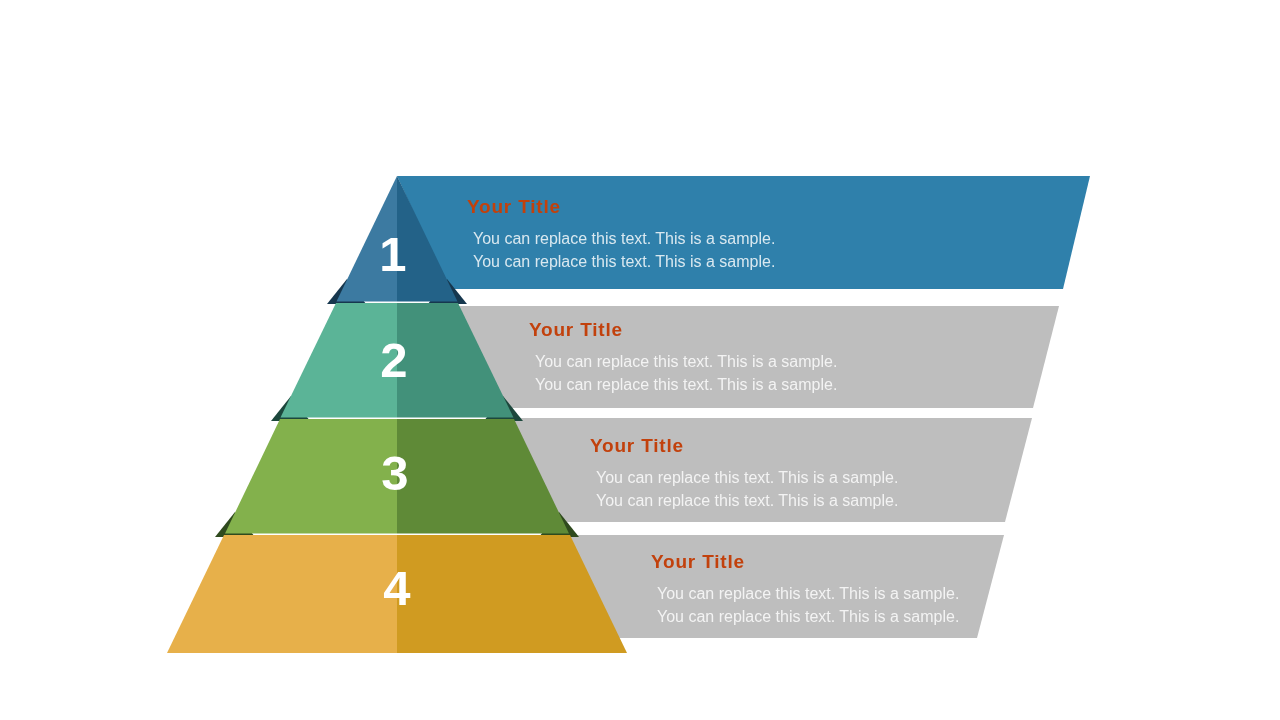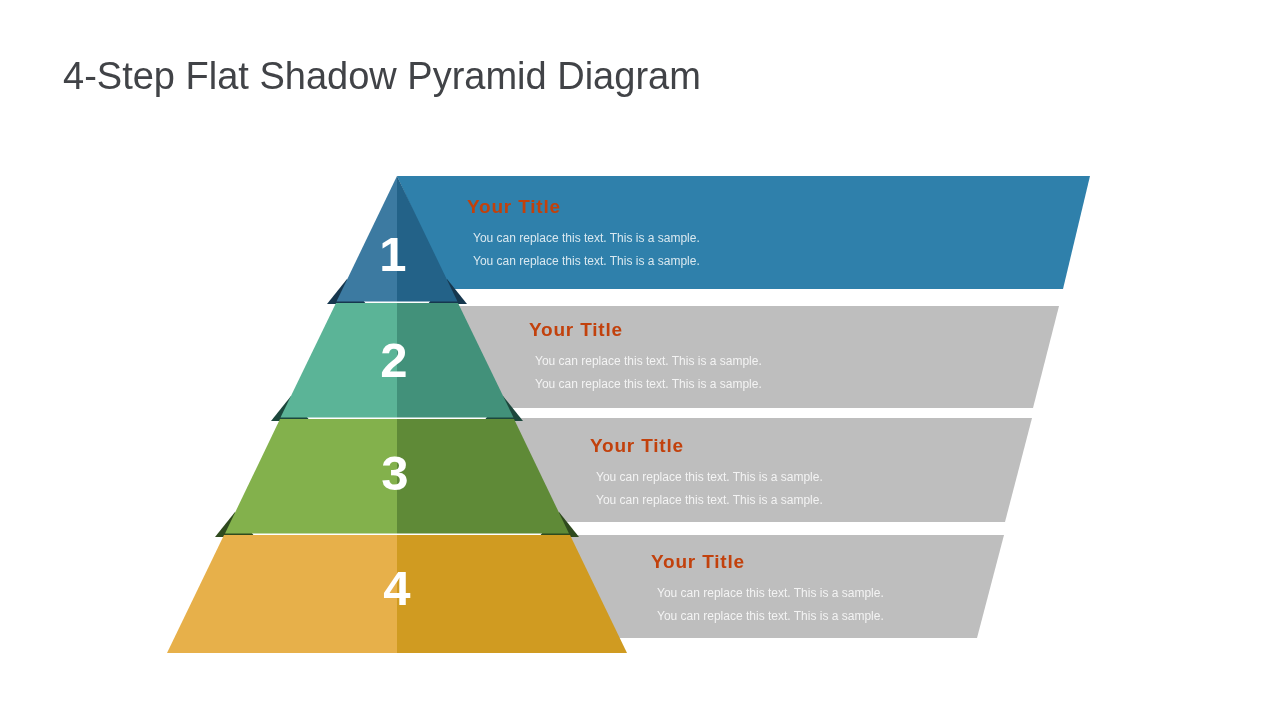--- a/index.html
+++ b/index.html
@@ -22,21 +22,21 @@
   .step-text{position:absolute;white-space:nowrap;}
   .step-title{
     font-size:19px;
     font-weight:bold;
     letter-spacing:0.8px;
     line-height:24px;
     color:#c2410c;
   }
   .step-body{margin-top:8px;padding-left:6px;}
   .step-line{
-    font-size:12px;
+    font-size:16px;
     line-height:23px;
     color:rgba(255,255,255,0.82);
   }
   .step-number{
     position:absolute;
     transform:translateX(-50%);
     color:#ffffff;
     font-weight:bold;
     font-size:49px;
     line-height:49px;
@@ -48,21 +48,20 @@
   .t1{left:467px;top:195px;}
   .t2{left:529px;top:318px;}
   .t3{left:590px;top:434px;}
   .t4{left:651px;top:550px;}
 </style>
 </head>
 <body>
 
 <div class="slide">
 
-  <div class="slide-title">4-Step Flat Shadow Pyramid Diagram</div>
 
   <svg class="pyramid-svg" width="1280" height="720" viewBox="0 0 1280 720">
 
     <polygon points="397,176 1090,176 1063,289 449,289" fill="#2f80ab"></polygon>
     <polygon points="453,306 1059,306 1033,408 502,408" fill="#bebebe"></polygon>
     <polygon points="507,418 1032,418 1005,522 557,522" fill="#bebebe"></polygon>
     <polygon points="564,535 1004,535 977,638 613,638" fill="#bebebe"></polygon>
 
     <polygon points="327,304 347,279 366,304" fill="#16374e"></polygon>
     <polygon points="467,304 447,279 428,304" fill="#16374e"></polygon>

